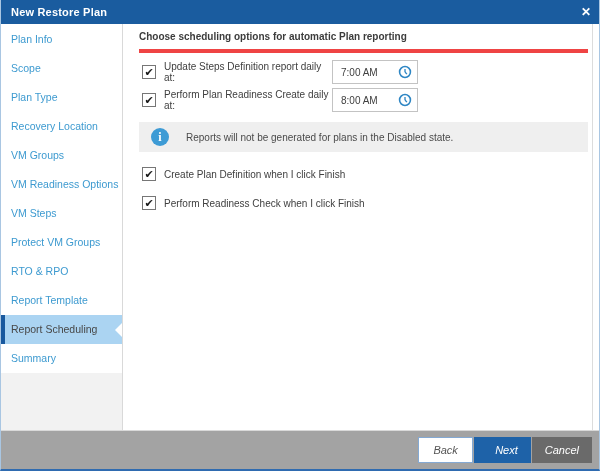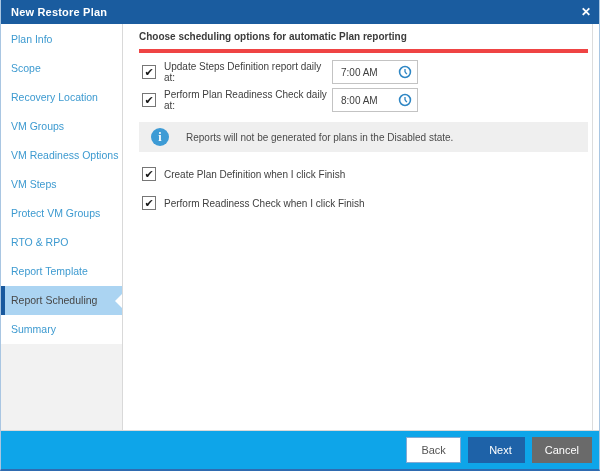--- a/index.html
+++ b/index.html
@@ -90,23 +90,23 @@
     font-family:"Liberation Serif", serif; font-weight:bold; font-size:12px;
     flex:0 0 18px;
   }
   .info-text { font-size:10px; color:#4a4a4a; margin-left:17px; }
 
   .finish-rows { margin-top:14px; }
   .finish-row { display:flex; align-items:center; margin-left:3px; margin-bottom:13px; height:16px; }
 
   
   .footer {
-    flex:0 0 39px; border-top:1px solid #d9d9d9; background:#0ea5e9;
+    flex:0 0 39px; border-top:1px solid #d9d9d9; background:#a3a3a3;
     display:flex; align-items:center; justify-content:flex-end;
-    gap:7px; padding-right:7px;
+    gap:1px; padding-right:7px;font-style:italic;
   }
   .btn {
     min-width:55px; height:26px; font-size:11px; padding:0 12px;
     display:flex; align-items:center; justify-content:center; cursor:pointer;
     font-family:"Liberation Sans", sans-serif;
   }
   .btn-back { background:#fff; border:1px solid #84a9d3; color:#555; }
   .btn-next { background:#1e62a8; border:1px solid #1e62a8; color:#fff;padding-left:20px; }
   .btn-cancel { background:#6a6a6a; border:1px solid #6a6a6a; color:#fff; }
 </style>
@@ -119,20 +119,21 @@
     <span class="title">New Restore Plan</span>
     <span class="close-btn">✕</span>
   </div>
 
   <div class="body-row">
 
     <div class="sidebar">
       <div class="steps">
         <div class="step">Plan Info</div>
         <div class="step">Scope</div>
+        <div class="step">Plan Type</div>
         <div class="step">Recovery Location</div>
         <div class="step">VM Groups</div>
         <div class="step">VM Readiness Options</div>
         <div class="step">VM Steps</div>
         <div class="step">Protect VM Groups</div>
         <div class="step">RTO &amp; RPO</div>
         <div class="step">Report Template</div>
         <div class="step selected">Report Scheduling</div>
         <div class="step">Summary</div>
       </div>
@@ -154,21 +155,21 @@
               <line x1="8" y1="8" x2="8" y2="4.6" stroke="#2e86c4" stroke-width="1.5"></line>
               <line x1="8" y1="8" x2="10.2" y2="10.4" stroke="#2e86c4" stroke-width="1.5"></line>
             </svg>
           </span>
         </div>
 
         <div class="row">
           <span class="checkbox">
             <span>✔</span>
           </span>
-          <span class="row-label sched-label">Perform Plan Readiness Check daily at:</span>
+          <span class="row-label sched-label">Perform Plan Readiness Create daily at:</span>
           <span class="time-field">
             <input readonly="" value="8:00 AM" style="">
             <svg class="clock" width="14" height="14" viewBox="0 0 16 16">
               <circle cx="8" cy="8" r="6.2" fill="none" stroke="#2e86c4" stroke-width="1.8"></circle>
               <line x1="8" y1="8" x2="8" y2="4.6" stroke="#2e86c4" stroke-width="1.5"></line>
               <line x1="8" y1="8" x2="10.2" y2="10.4" stroke="#2e86c4" stroke-width="1.5"></line>
             </svg>
           </span>
         </div>
       </div>

